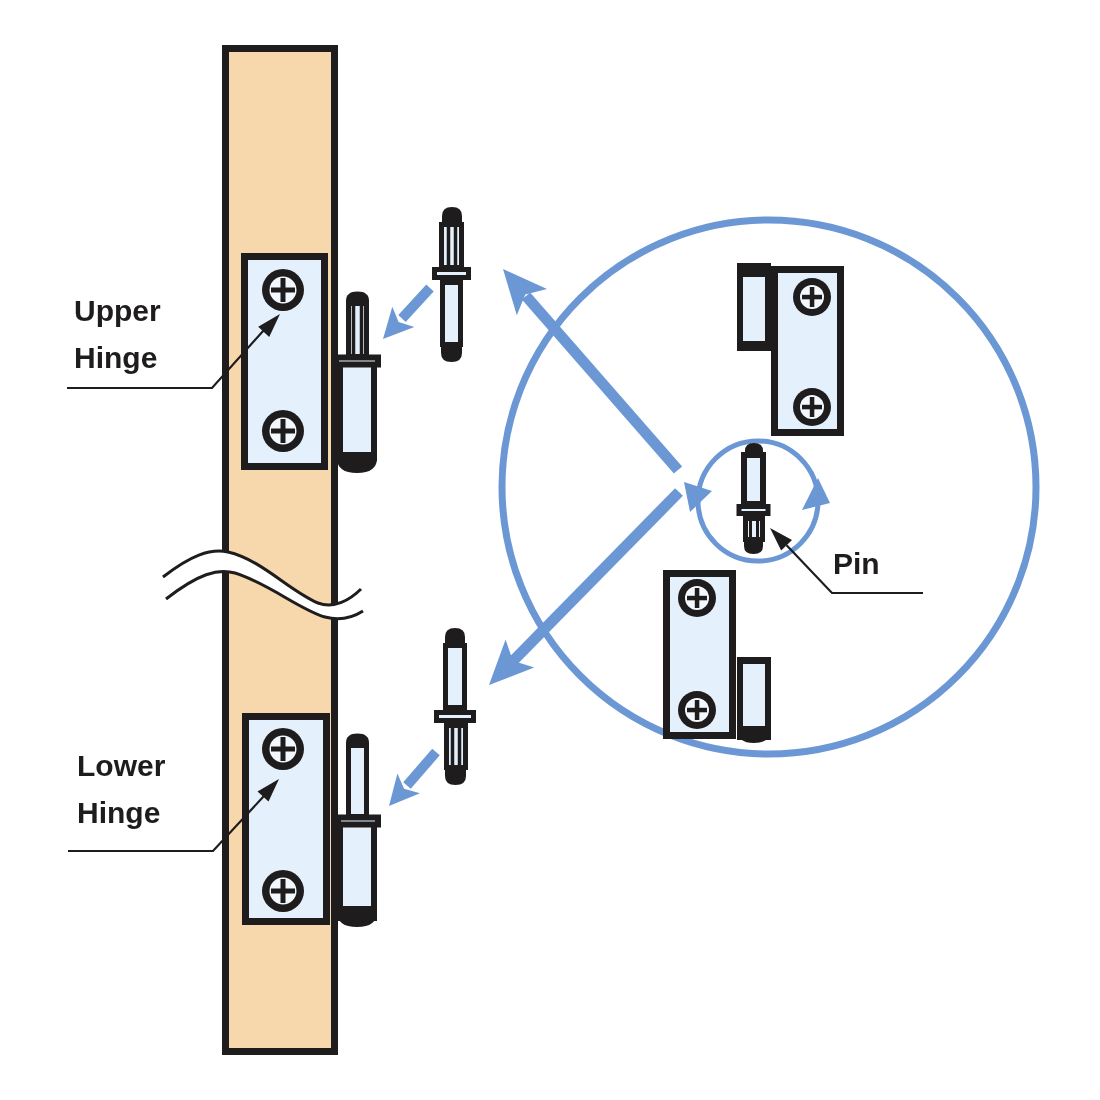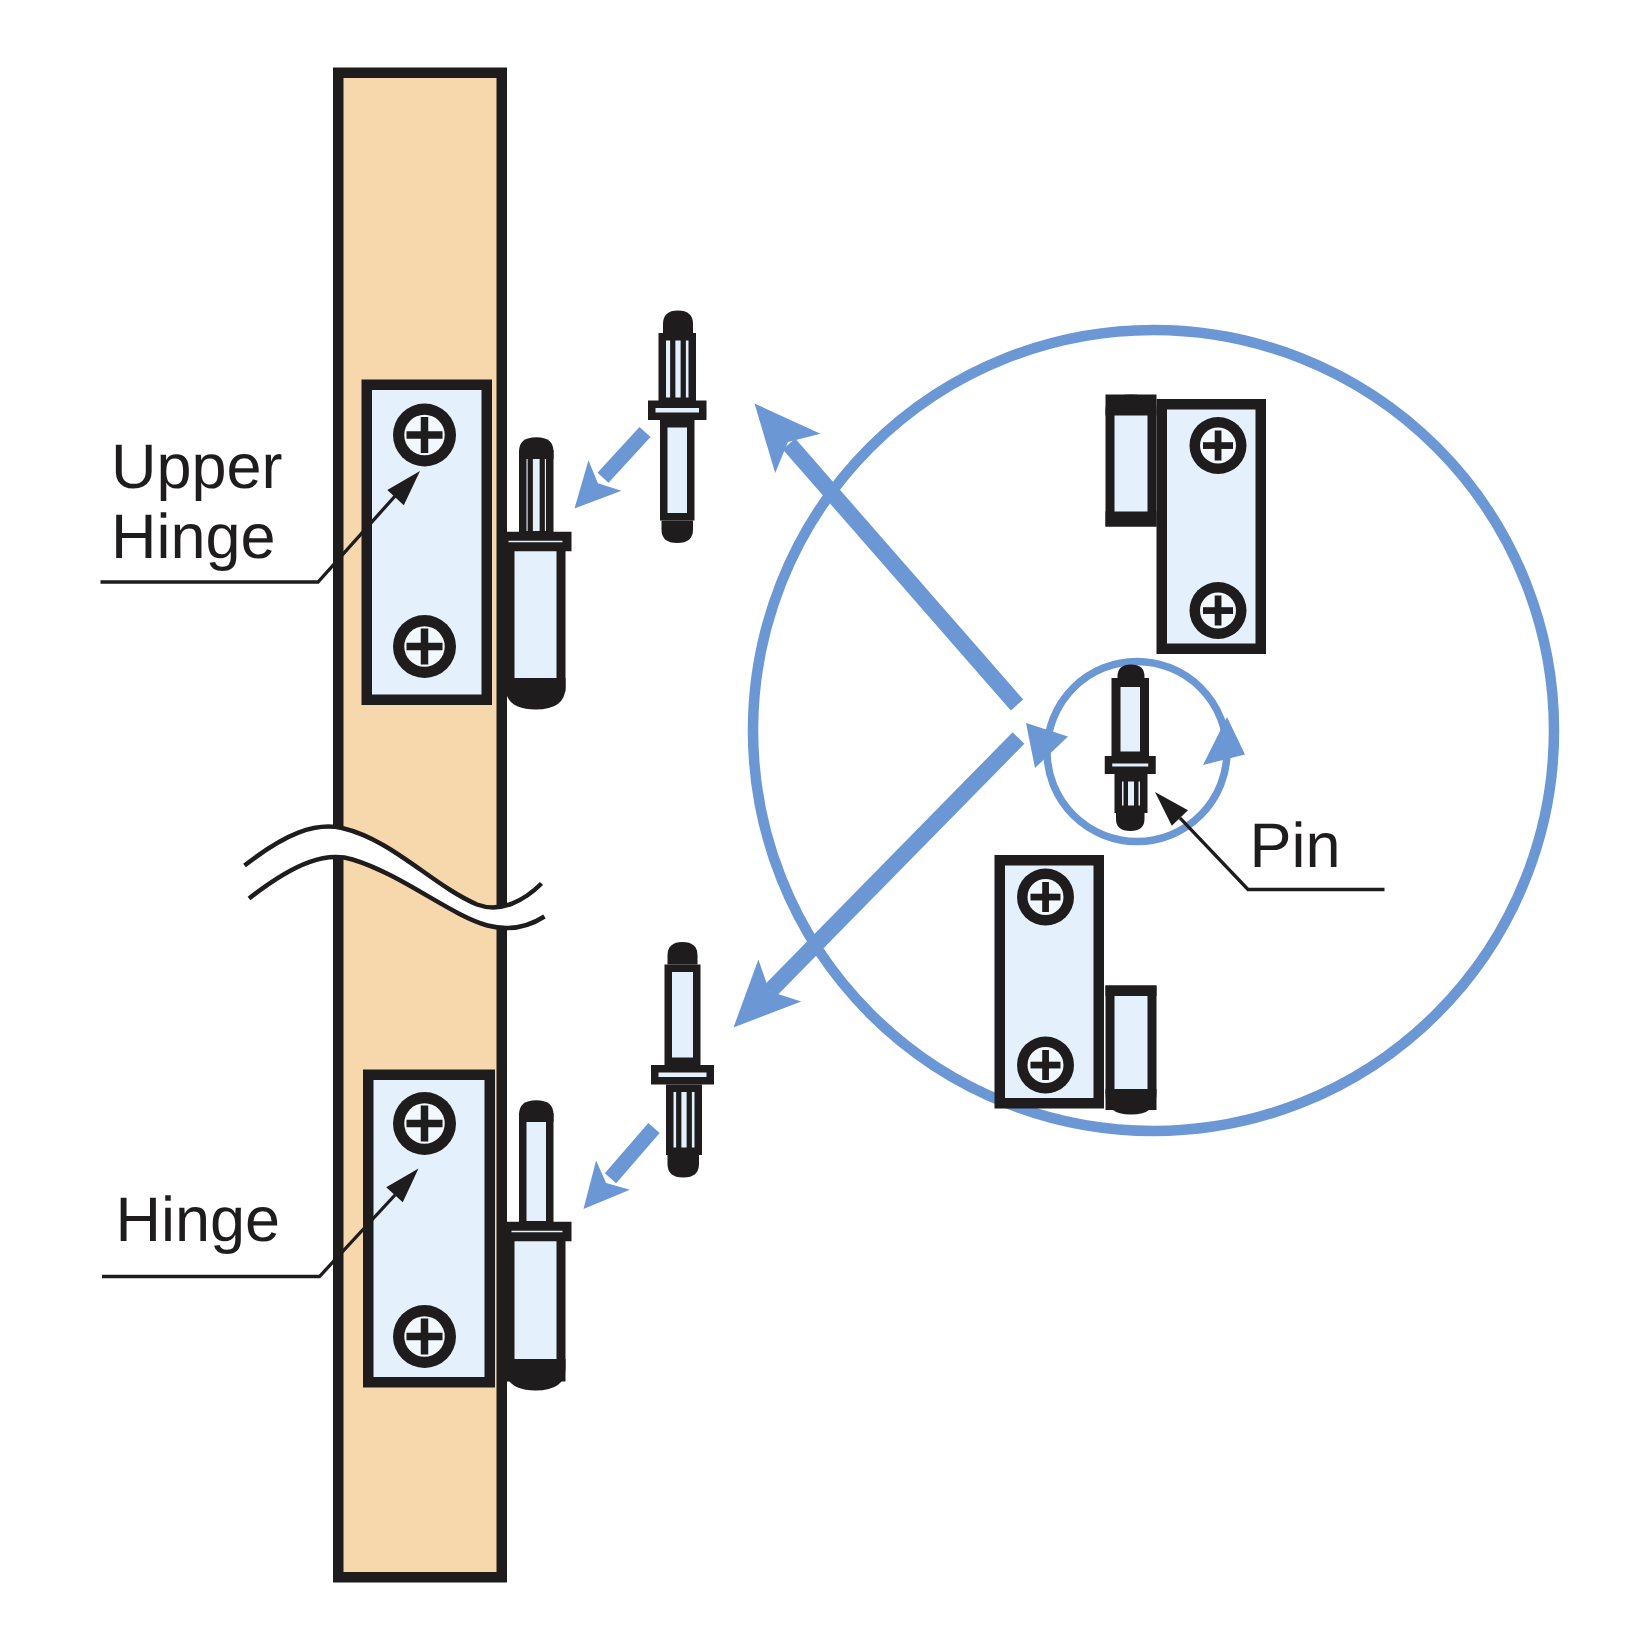--- a/index.html
+++ b/index.html
@@ -5,21 +5,21 @@
   html,body{margin:0;padding:0;}
   body{
     width:1100px;height:1100px;position:relative;overflow:hidden;
     background:var(--c-background,#fff);
     font-family:"Liberation Sans", sans-serif;
   }
   .stage{position:absolute;inset:0;}
   svg{position:absolute;left:0;top:0;}
   .label{
     position:absolute;
-    font-size:42px;line-height:47px;font-weight:400;
+    font-size:30px;line-height:47px;font-weight:700;
     color:var(--c-outline,#1e1c1d);
     white-space:nowrap;user-select:none;
   }
   #label-upper{left:74px;top:287px;}
   #label-lower{left:77px;top:742px;}
   #label-pin{left:833px;top:540px;}
 </style>
 </head>
 <body>
 
@@ -195,19 +195,19 @@
     <path d="M923,593 H832 L786.6,545.3" style="fill:none;stroke:var(--c-outline);stroke-width:2.2"></path>
     <polygon points="770,528 792,540.1 781.2,550.5" style="fill:var(--c-outline)"></polygon>
   </g>
 </svg>
 
 <div class="label" id="label-upper">
   <span>Upper</span><br>
   <span>Hinge</span>
 </div>
 <div class="label" id="label-lower">
-  <br>
+  <span>Lower</span><br>
   <span>Hinge</span>
 </div>
 <div class="label" id="label-pin">
   <span>Pin</span>
 </div>
 </div>
 
 </body></html>

